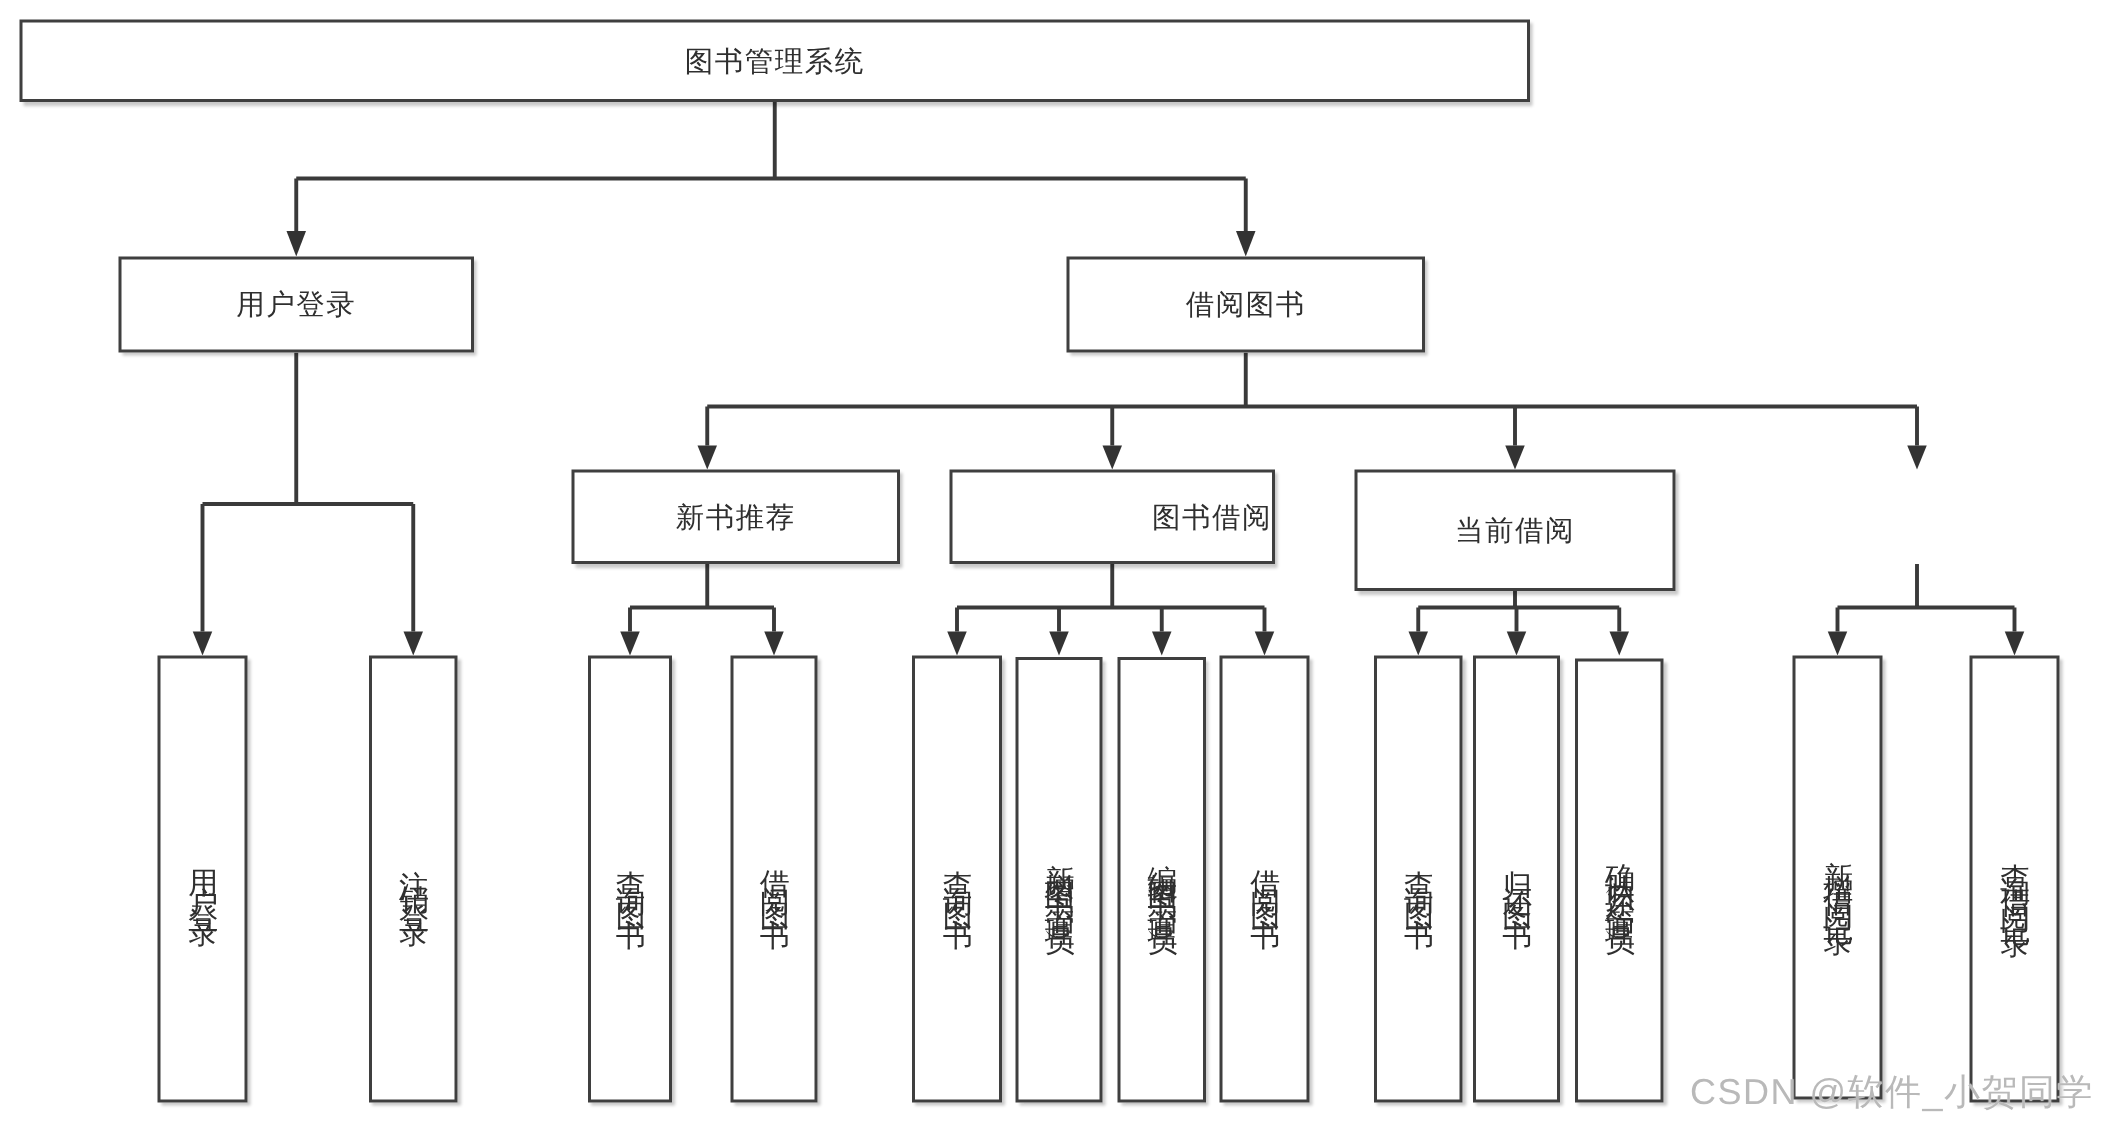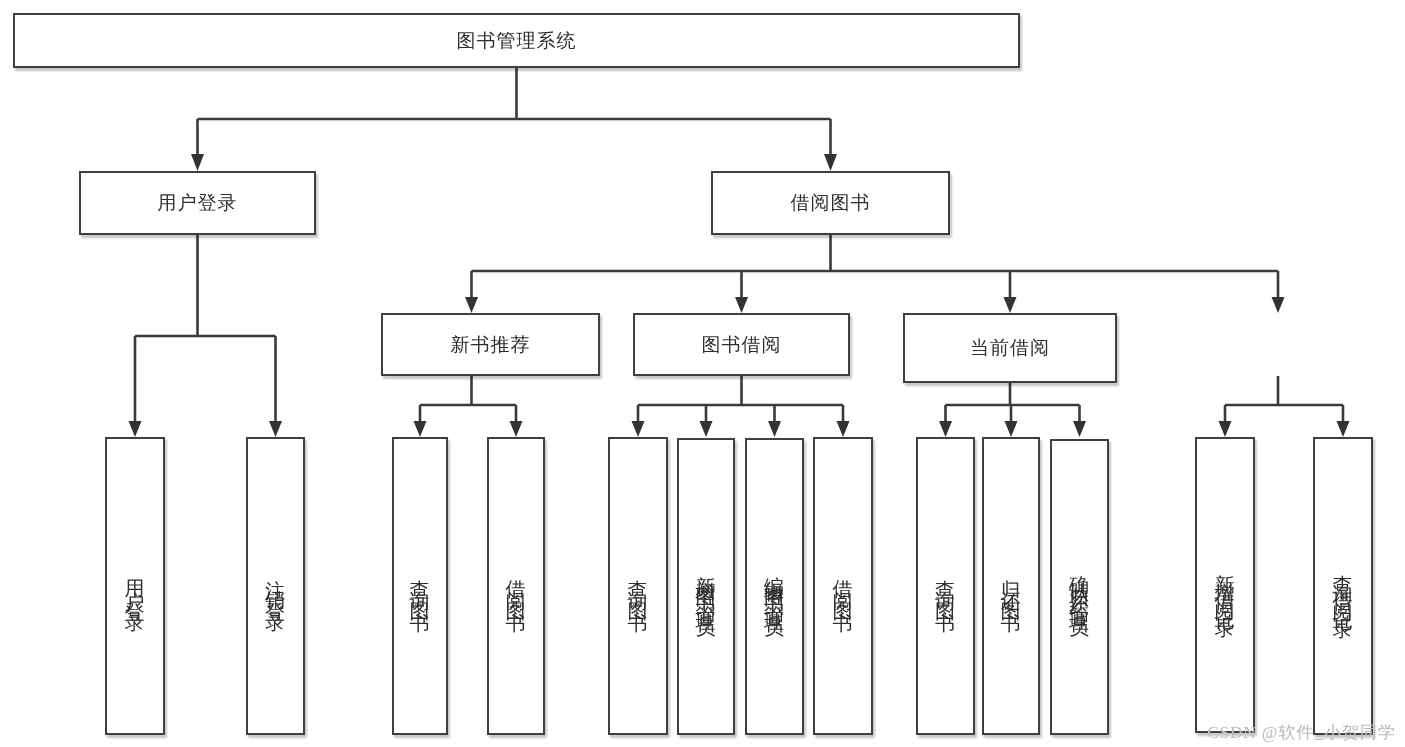--- a/index.html
+++ b/index.html
@@ -17,23 +17,22 @@
   }
   .h-label{font-size:19px;letter-spacing:1px;white-space:nowrap;}
   .v-node .v-label{
     writing-mode:vertical-rl;text-orientation:mixed;
     font-size:20px;letter-spacing:11px;line-height:1;white-space:nowrap;
   }
   .v-node.mid .v-label{letter-spacing:9px;}
   .v-node.long .v-label{letter-spacing:6px;}
   #watermark{
     position:absolute;right:9px;bottom:3px;z-index:3;
-    font-size:17px;color:#b9b9b9;letter-spacing:1px;white-space:nowrap;
+    font-size:24px;color:#b9b9b9;letter-spacing:1px;white-space:nowrap;
     text-shadow:0 0 1px rgba(255,255,255,0.6);
-    font-family:Liberation Serif, serif;
   }
 </style>
 </head>
 <body>
 
 <div id="stage">
 
   <svg id="wires" width="1405" height="747" viewBox="0 0 1405 747">
 
     <path d="M516.5,68 V119 M197.5,119 H830.5 M197.5,119 V154 M830.5,119 V154"></path>
@@ -77,24 +76,24 @@
   <div class="node" style="left:79px;top:171px;width:237px;height:64px;">
     <span class="h-label">用户登录</span>
   </div>
   <div class="node" style="left:711px;top:171px;width:239px;height:64px;">
     <span class="h-label">借阅图书</span>
   </div>
 
   <div class="node" style="left:362px;top:313px;width:219px;height:63px;margin-left:19px;">
     <span class="h-label">新书推荐</span>
   </div>
-  <div class="node" style="left:633px;top:313px;width:217px;height:63px;">
+  <div class="node" style="left:633px;top:313px;width:217px;height:63px;justify-content:flex-end;">
     <span class="h-label">图书借阅</span>
   </div>
-  <div class="node" style="left:903px;top:313px;width:214px;height:70px;">
+  <div class="node" style="left:903px;top:313px;width:214px;height:81px;">
     <span class="h-label">当前借阅</span>
   </div>
 
   <div class="node v-node" style="left:105px;top:437px;width:60px;height:298px;">
     <span class="v-label">用户登录</span>
   </div>
   <div class="node v-node" style="left:246px;top:437px;width:59px;height:298px;">
     <span class="v-label">注销登录</span>
   </div>
 

